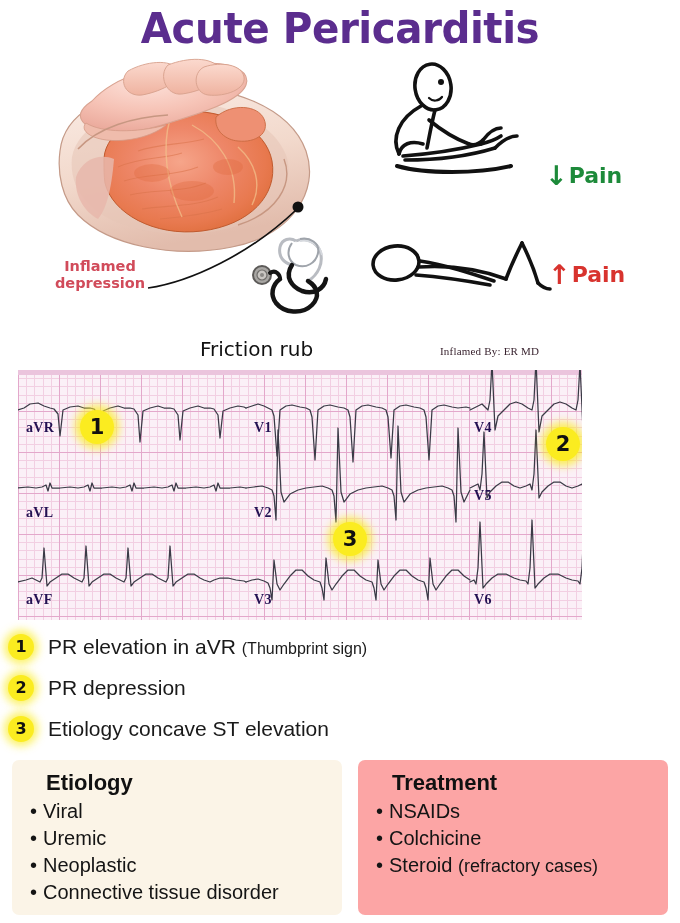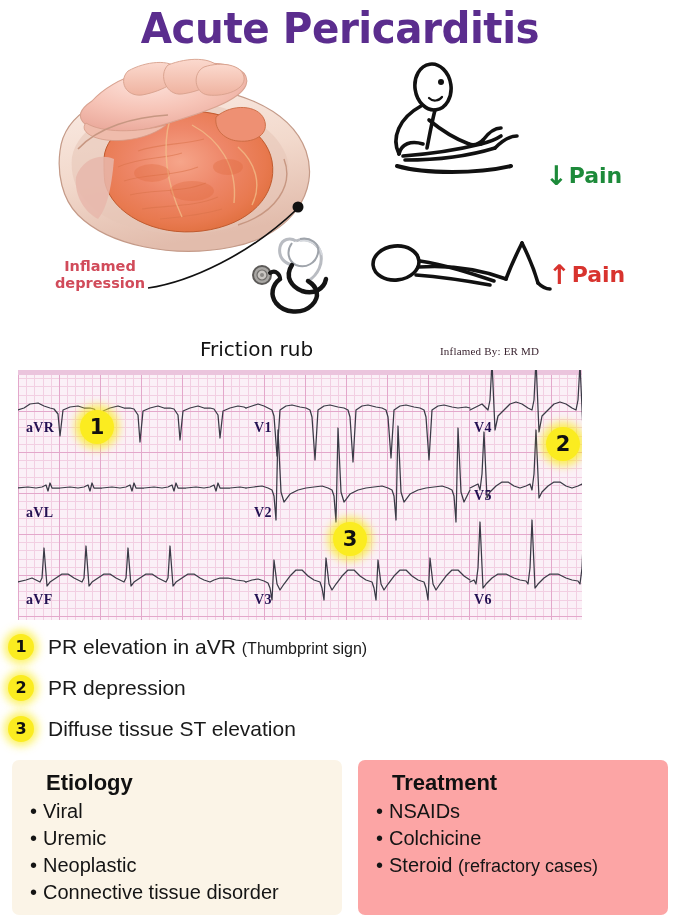--- a/index.html
+++ b/index.html
@@ -400,21 +400,21 @@
     <div class="legend-row">
       <div class="legend-badge">1</div>
       <div class="legend-text"><span>PR elevation in aVR </span><span class="sub">(Thumbprint sign)</span></div>
     </div>
     <div class="legend-row">
       <div class="legend-badge">2</div>
       <div class="legend-text"><span>PR depression</span></div>
     </div>
     <div class="legend-row">
       <div class="legend-badge">3</div>
-      <div class="legend-text"><span>Diffuse tissue ST elevation</span></div>
+      <div class="legend-text"><span>Etiology concave ST elevation</span></div>
     </div>
   </div>
 
   <div class="box box-etiology">
     <h3>Etiology</h3>
     <ul>
       <li><span class="bul">•</span><span>Viral</span></li>
       <li><span class="bul">•</span><span>Uremic</span></li>
       <li><span class="bul">•</span><span>Neoplastic</span></li>
       <li><span class="bul">•</span><span>Connective tissue disorder</span></li>

